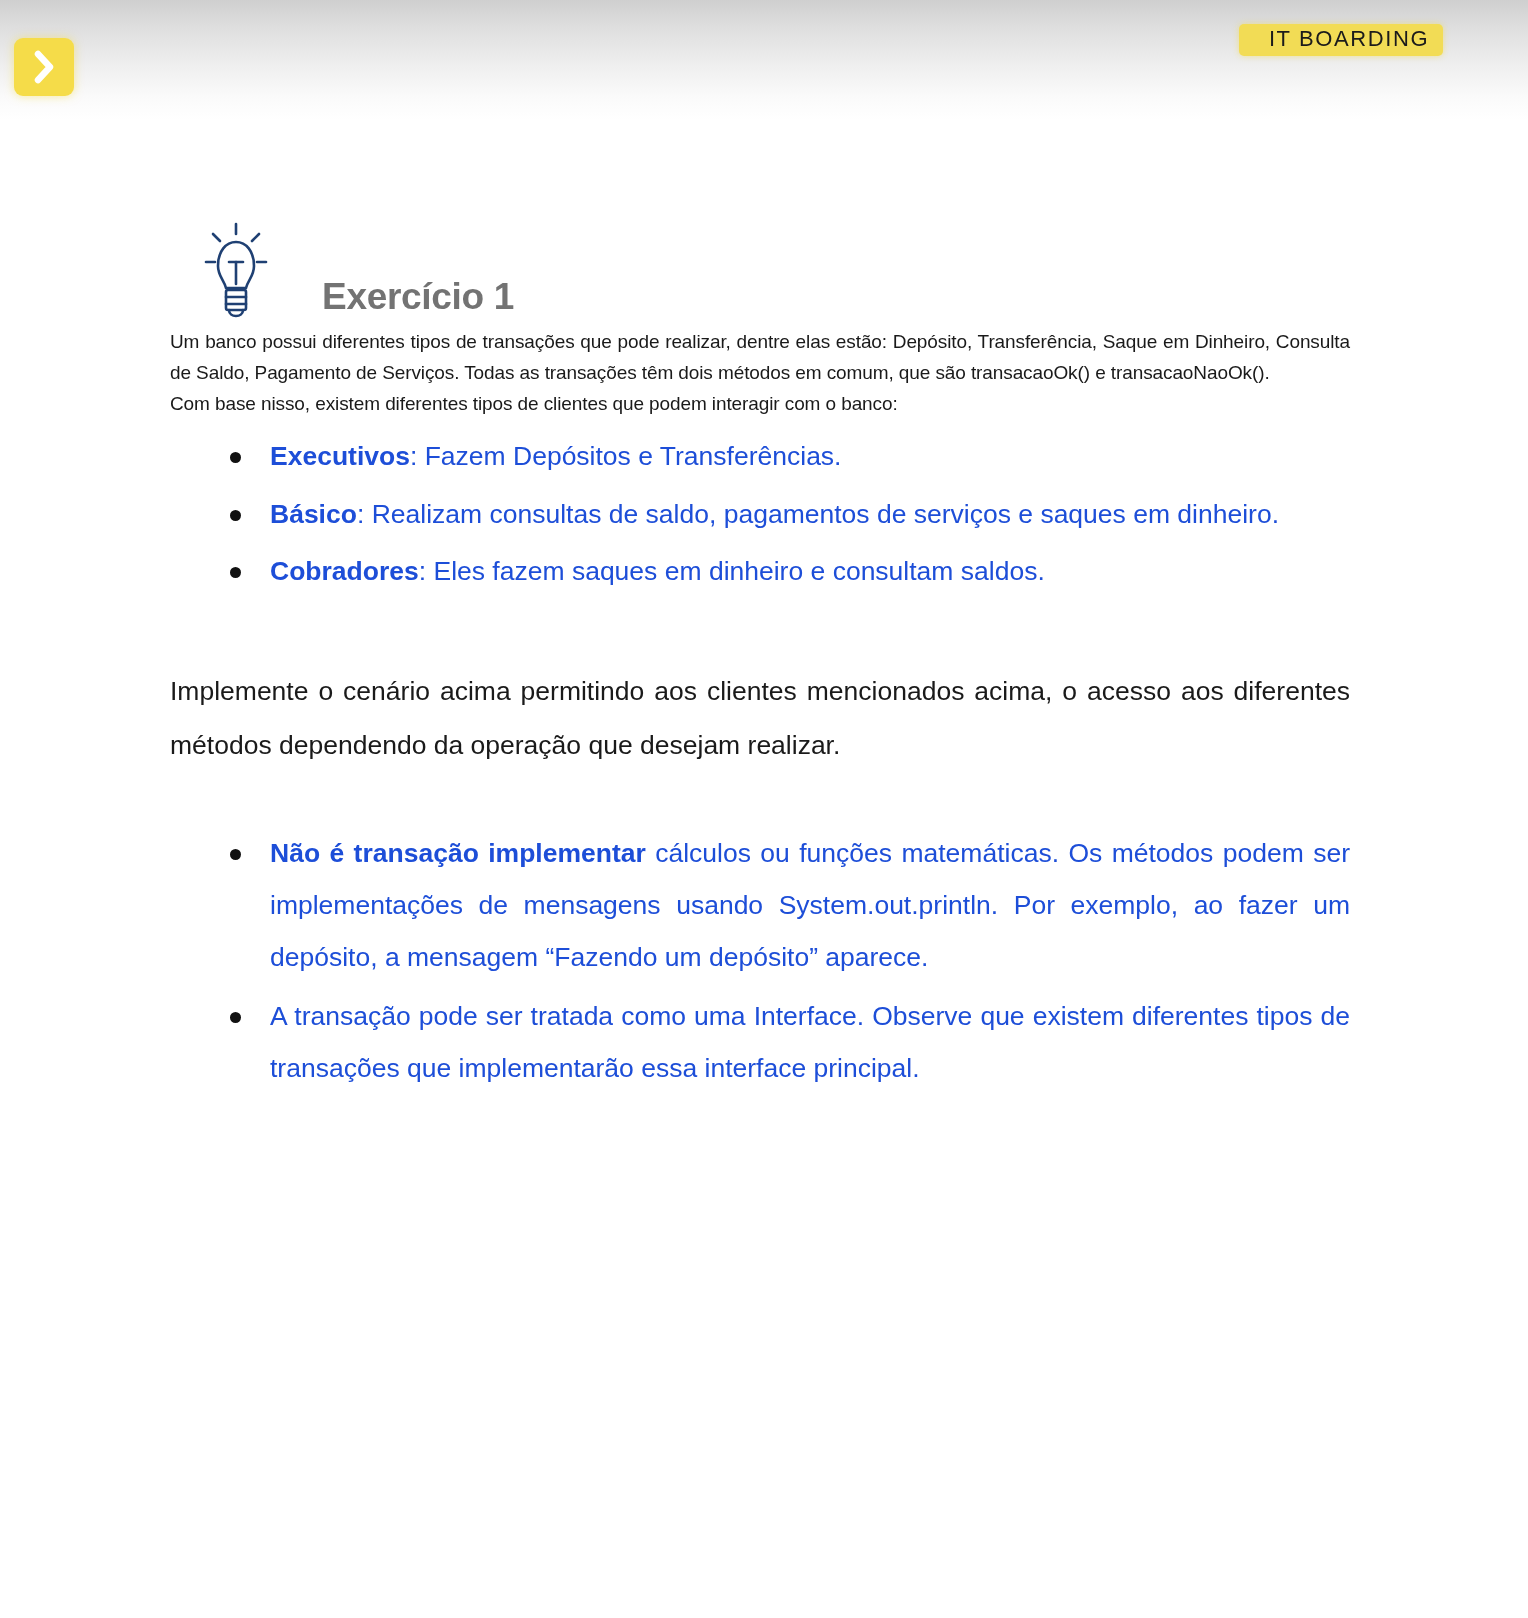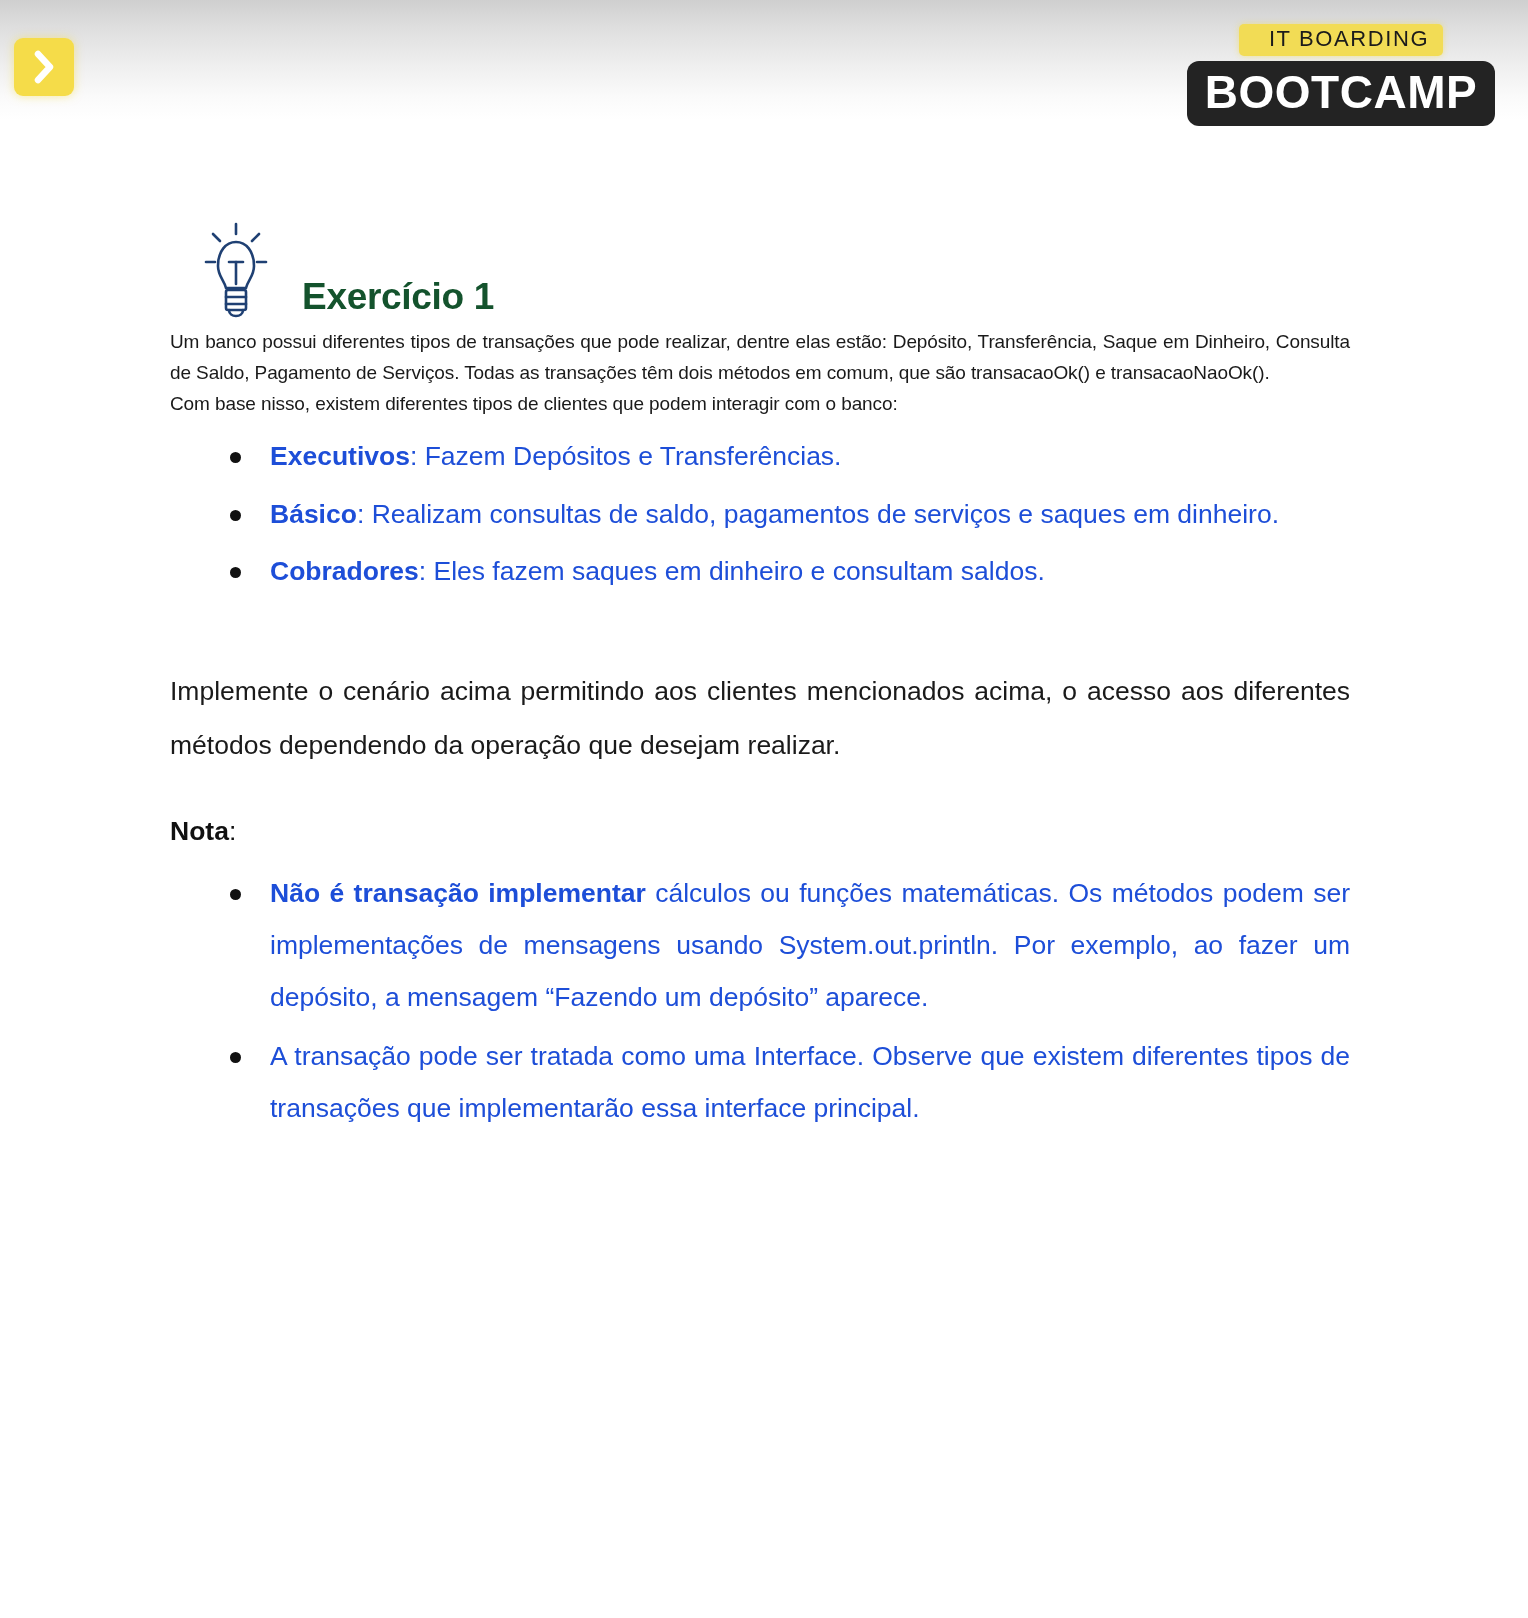--- a/index.html
+++ b/index.html
@@ -101,22 +101,22 @@
   }
   .bulb-icon {
     width: 64px;
     height: 104px;
     flex: 0 0 auto;
     margin-left: 34px;
   }
   .exercise-title {
     font-size: 37px;
     font-weight: bold;
-    color: #14532d;
-    margin-left: 34px;
+    color: #737373;
+    margin-left: 54px;
     padding-bottom: 8px;
     letter-spacing: -0.3px;
   }
 
   p.body-par {
     margin: 0;
     text-align: justify;
     font-size: 19px;
     line-height: 1.64;
     color: #1a1a1a;
@@ -179,21 +179,20 @@
 <div class="nav-next-button">
   <span>
     <svg width="26" height="34" viewBox="0 0 26 34" fill="none" xmlns="http://www.w3.org/2000/svg">
       <path d="M7 4 L19 17 L7 30" stroke="#ffffff" stroke-width="6.5" stroke-linecap="round" stroke-linejoin="round" fill="none"></path>
     </svg>
   </span>
 </div>
 
 <div class="logo-wrap">
   <div class="logo-top">IT BOARDING</div>
-  <div class="logo-bottom">BOOTCAMP</div>
 </div>
 
 <div class="content">
 
   <div class="title-row">
     <span class="bulb-icon">
       <svg viewBox="0 0 64 104" width="64" height="104" xmlns="http://www.w3.org/2000/svg" fill="none" stroke="#1F4073" stroke-width="2.6" stroke-linecap="round">
 
         <line x1="32" y1="2" x2="32" y2="12"></line>
         <line x1="9" y1="12" x2="16" y2="19"></line>
@@ -223,20 +222,19 @@
     <li><b>Básico</b><span>: Realizam consultas de saldo, pagamentos de serviços e saques em dinheiro.</span></li>
     <li><b>Cobradores</b><span>: Eles fazem saques em dinheiro e consultam saldos.</span></li>
   </ul>
 
   <div class="spacer-lg"></div>
 
   <p class="implement-par">Implemente o cenário acima permitindo aos clientes mencionados acima, o acesso aos diferentes métodos dependendo da operação que desejam realizar.</p>
 
   <div class="spacer-md"></div>
 
-  <p class="nota-label"><b>Nota</b><span>:</span></p>
 
   <ul class="bullets loose">
     <li><b>Não é transação implementar</b><span> cálculos ou funções matemáticas. Os métodos podem ser implementações de mensagens usando System.out.println. Por exemplo, ao fazer um depósito, a mensagem “Fazendo um depósito” aparece.</span></li>
     <li><b></b><span>A transação pode ser tratada como uma Interface. Observe que existem diferentes tipos de transações que implementarão essa interface principal.</span></li>
   </ul>
 
 </div>
 
 </body></html>

